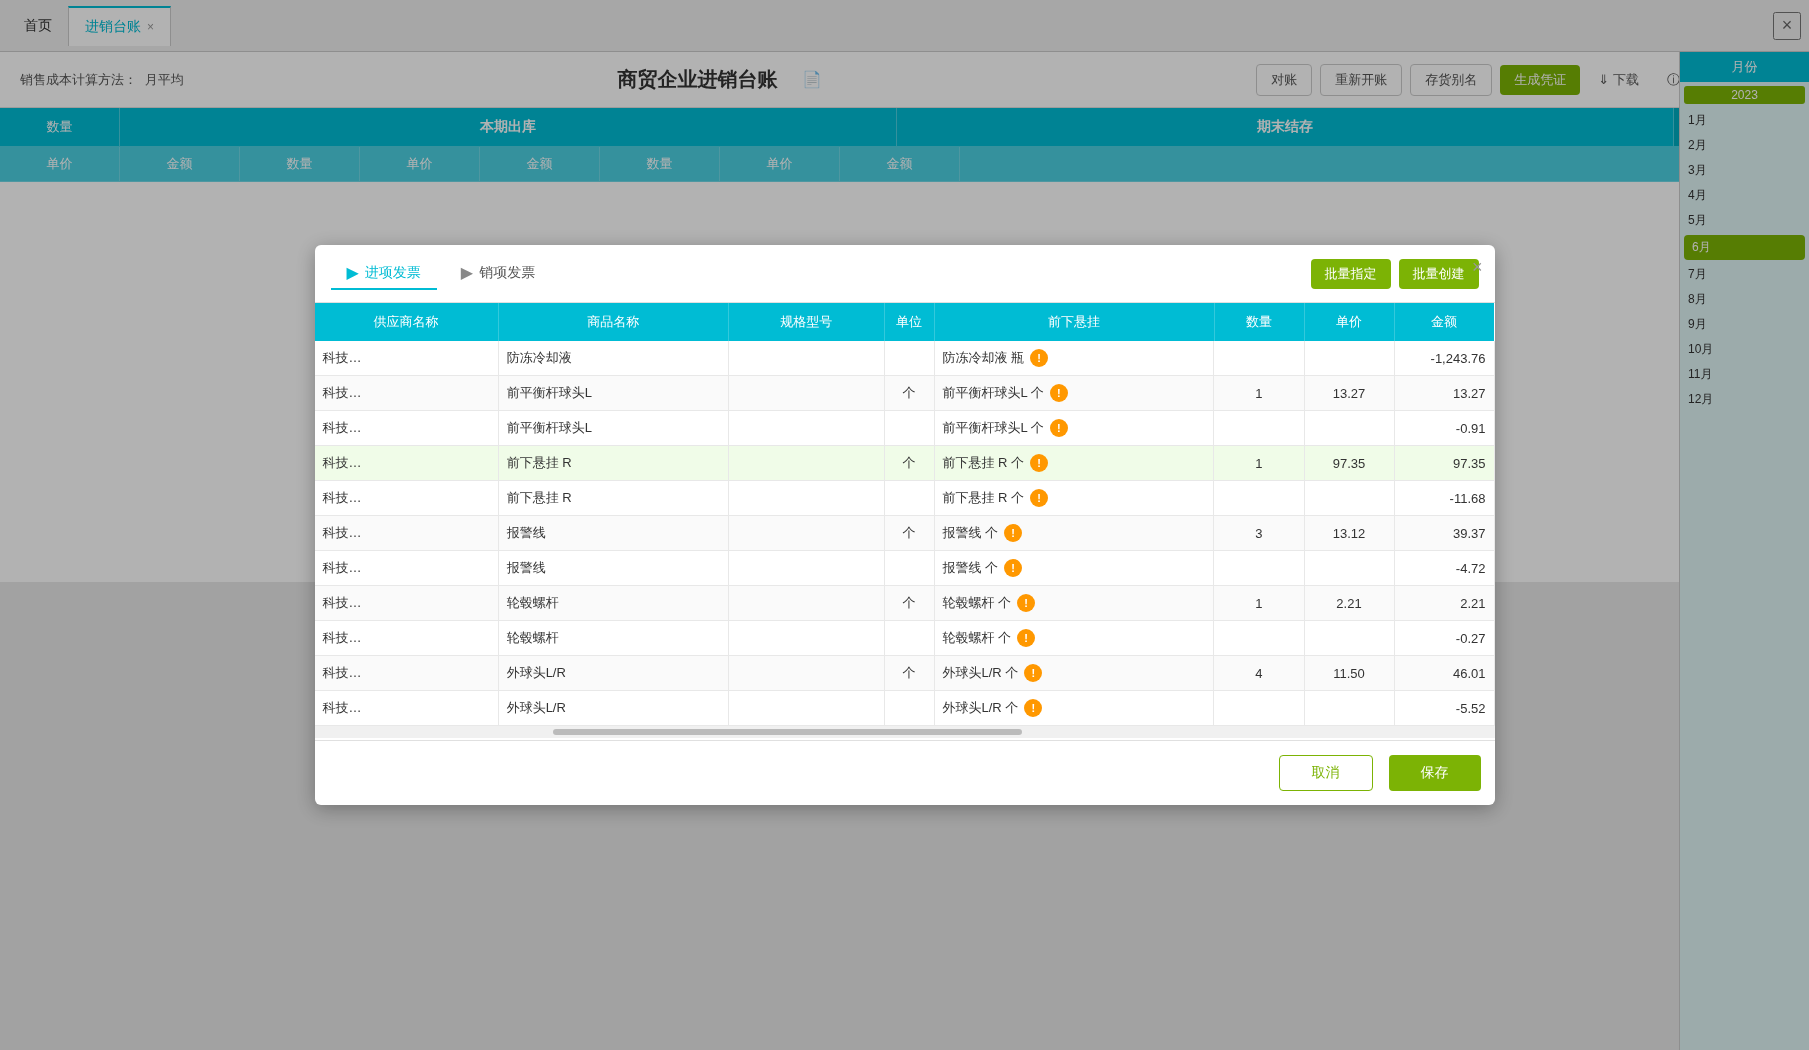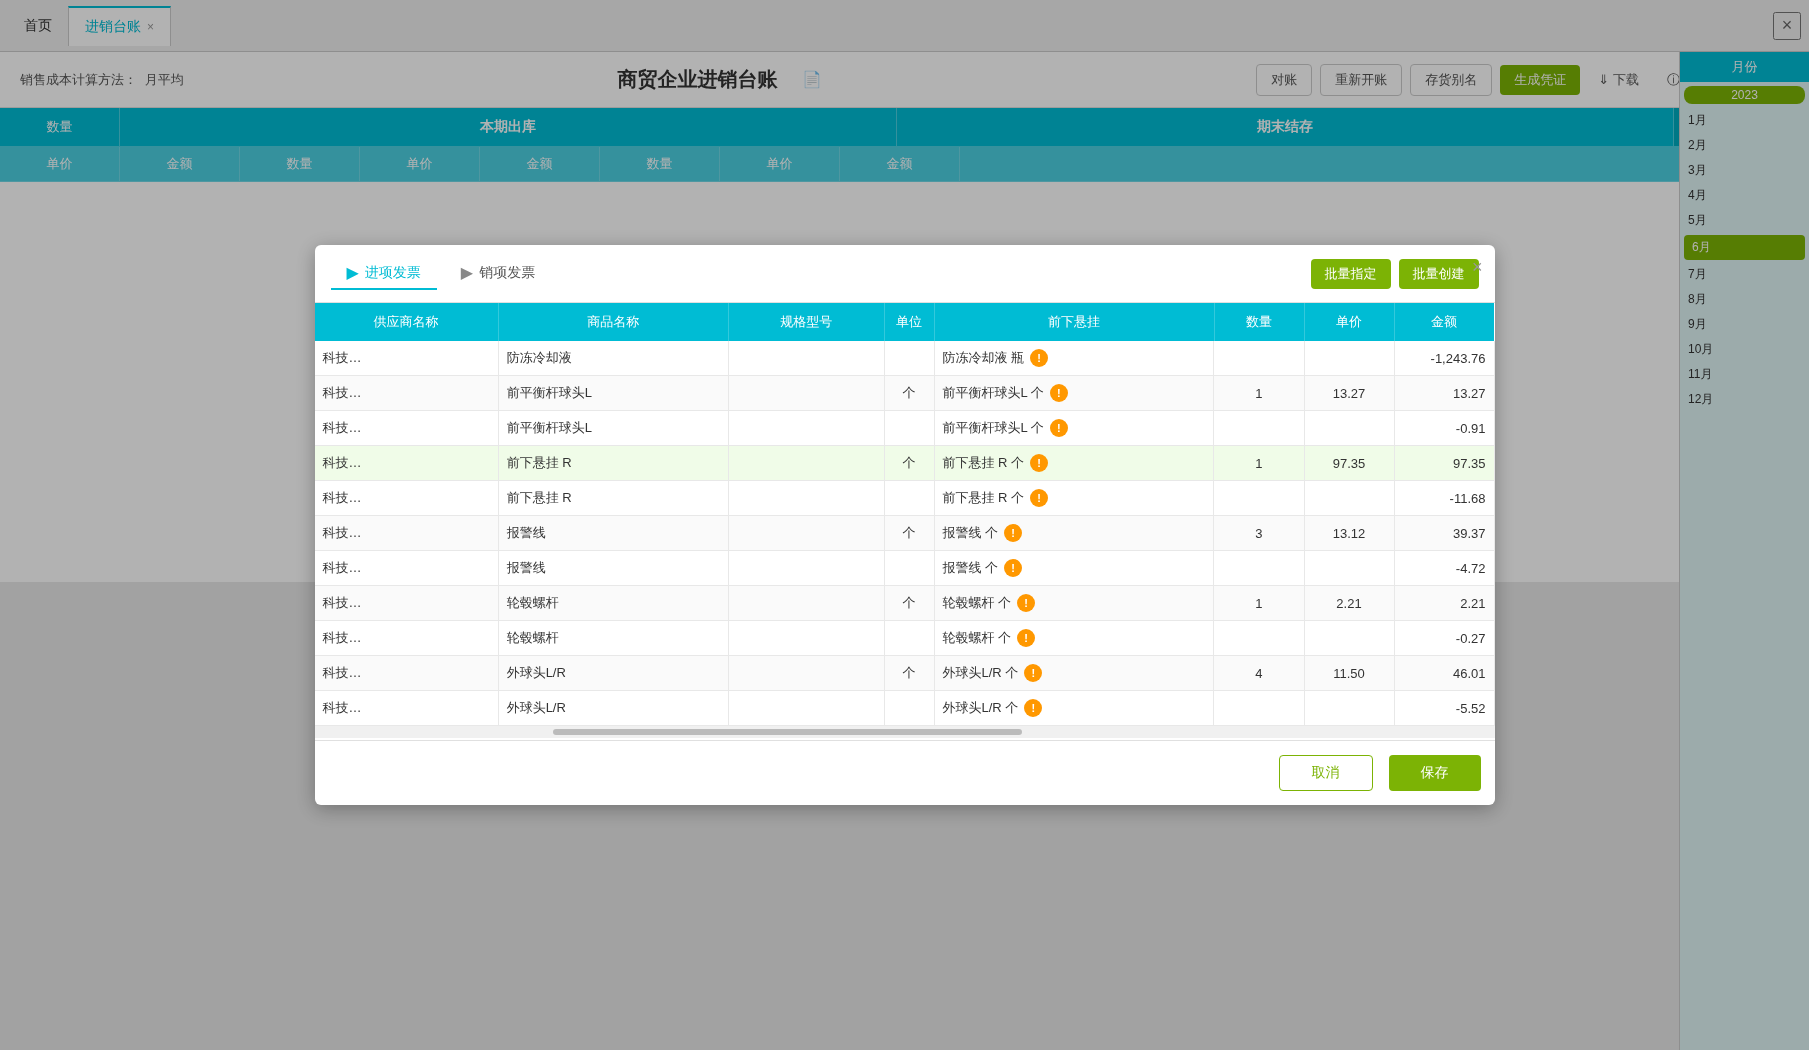--- a/index.html
+++ b/index.html
@@ -141,21 +141,21 @@
     .year-panel {
       position: absolute; right: 0; top: 0; width: 130px;
       background: #e0f5f5; border-left: 1px solid #ccc;
       height: 100%;
     }
     .year-panel-header {
       background: #00bcd4; color: #fff; text-align: center;
       padding: 6px; font-size: 13px;
     }
     .year-badge {
-      background: #7cb305; color: #fff; border-radius: 8px;
+      background: #7cb305; color: #fff; border-radius: 3px;
       padding: 2px 8px; margin: 4px; font-size: 12px; text-align: center;
     }
     .month-item {
       padding: 4px 8px; font-size: 12px; color: #333; cursor: pointer;
       display: flex; justify-content: space-between;
     }
     .month-item.active { background: #7cb305; color: #fff; border-radius: 4px; margin: 2px 4px; }
   </style>
 </head>
 <body>

